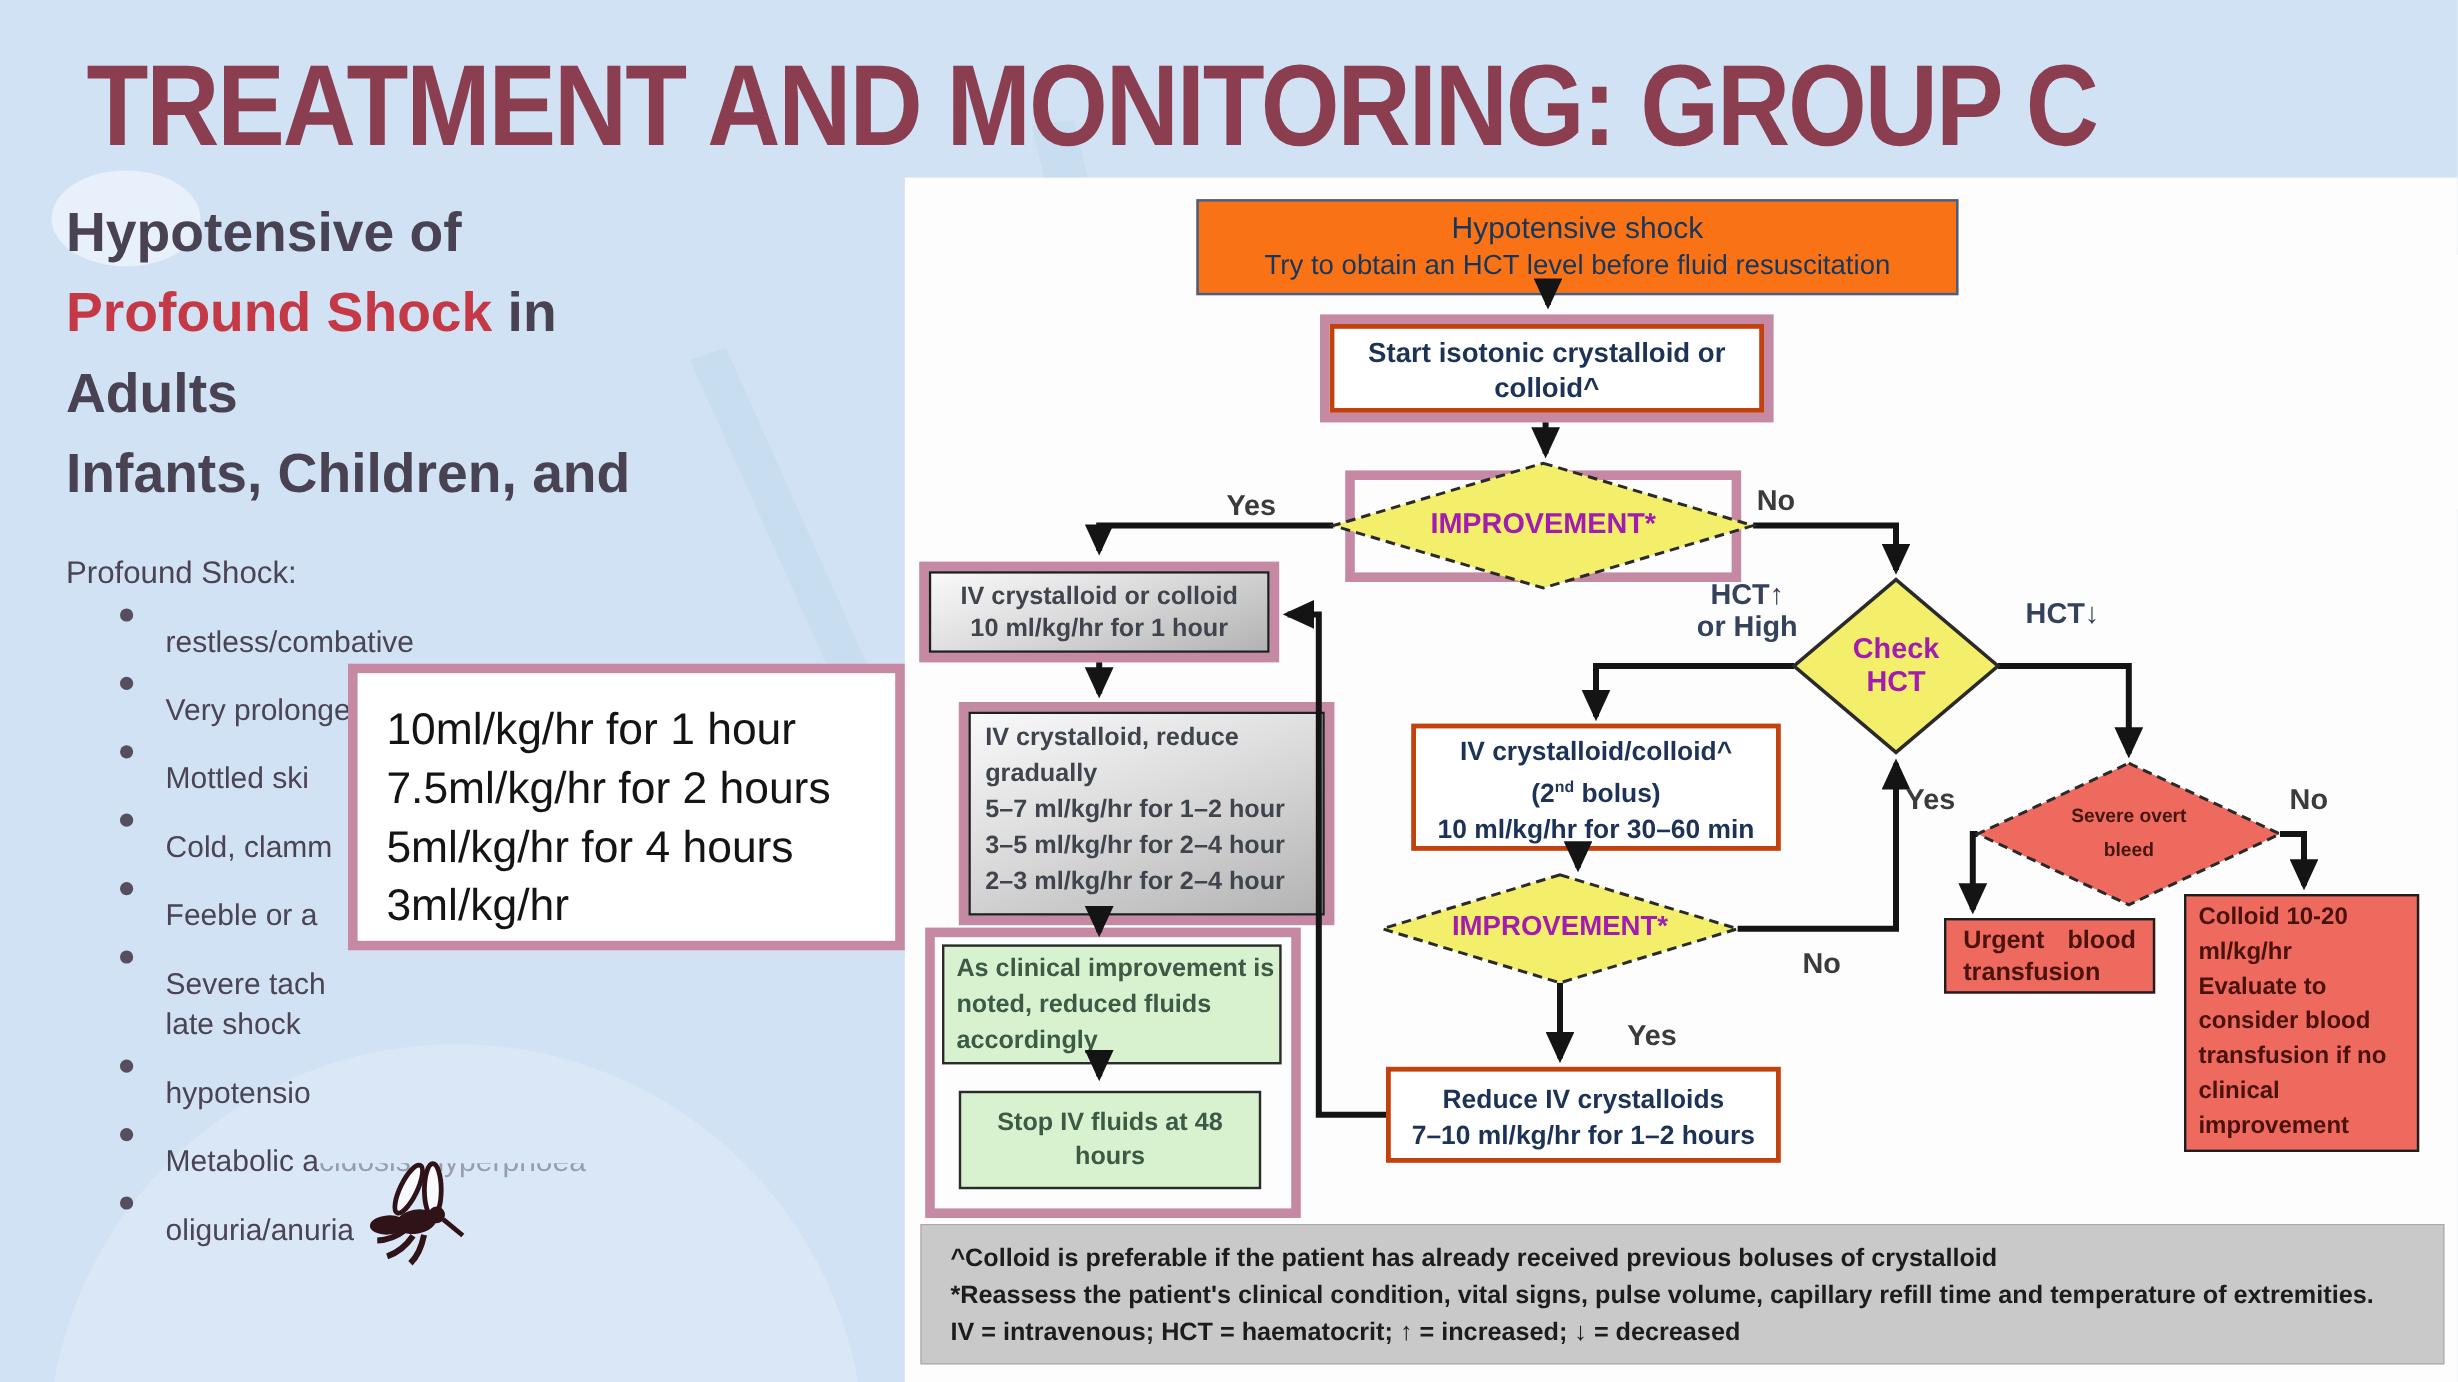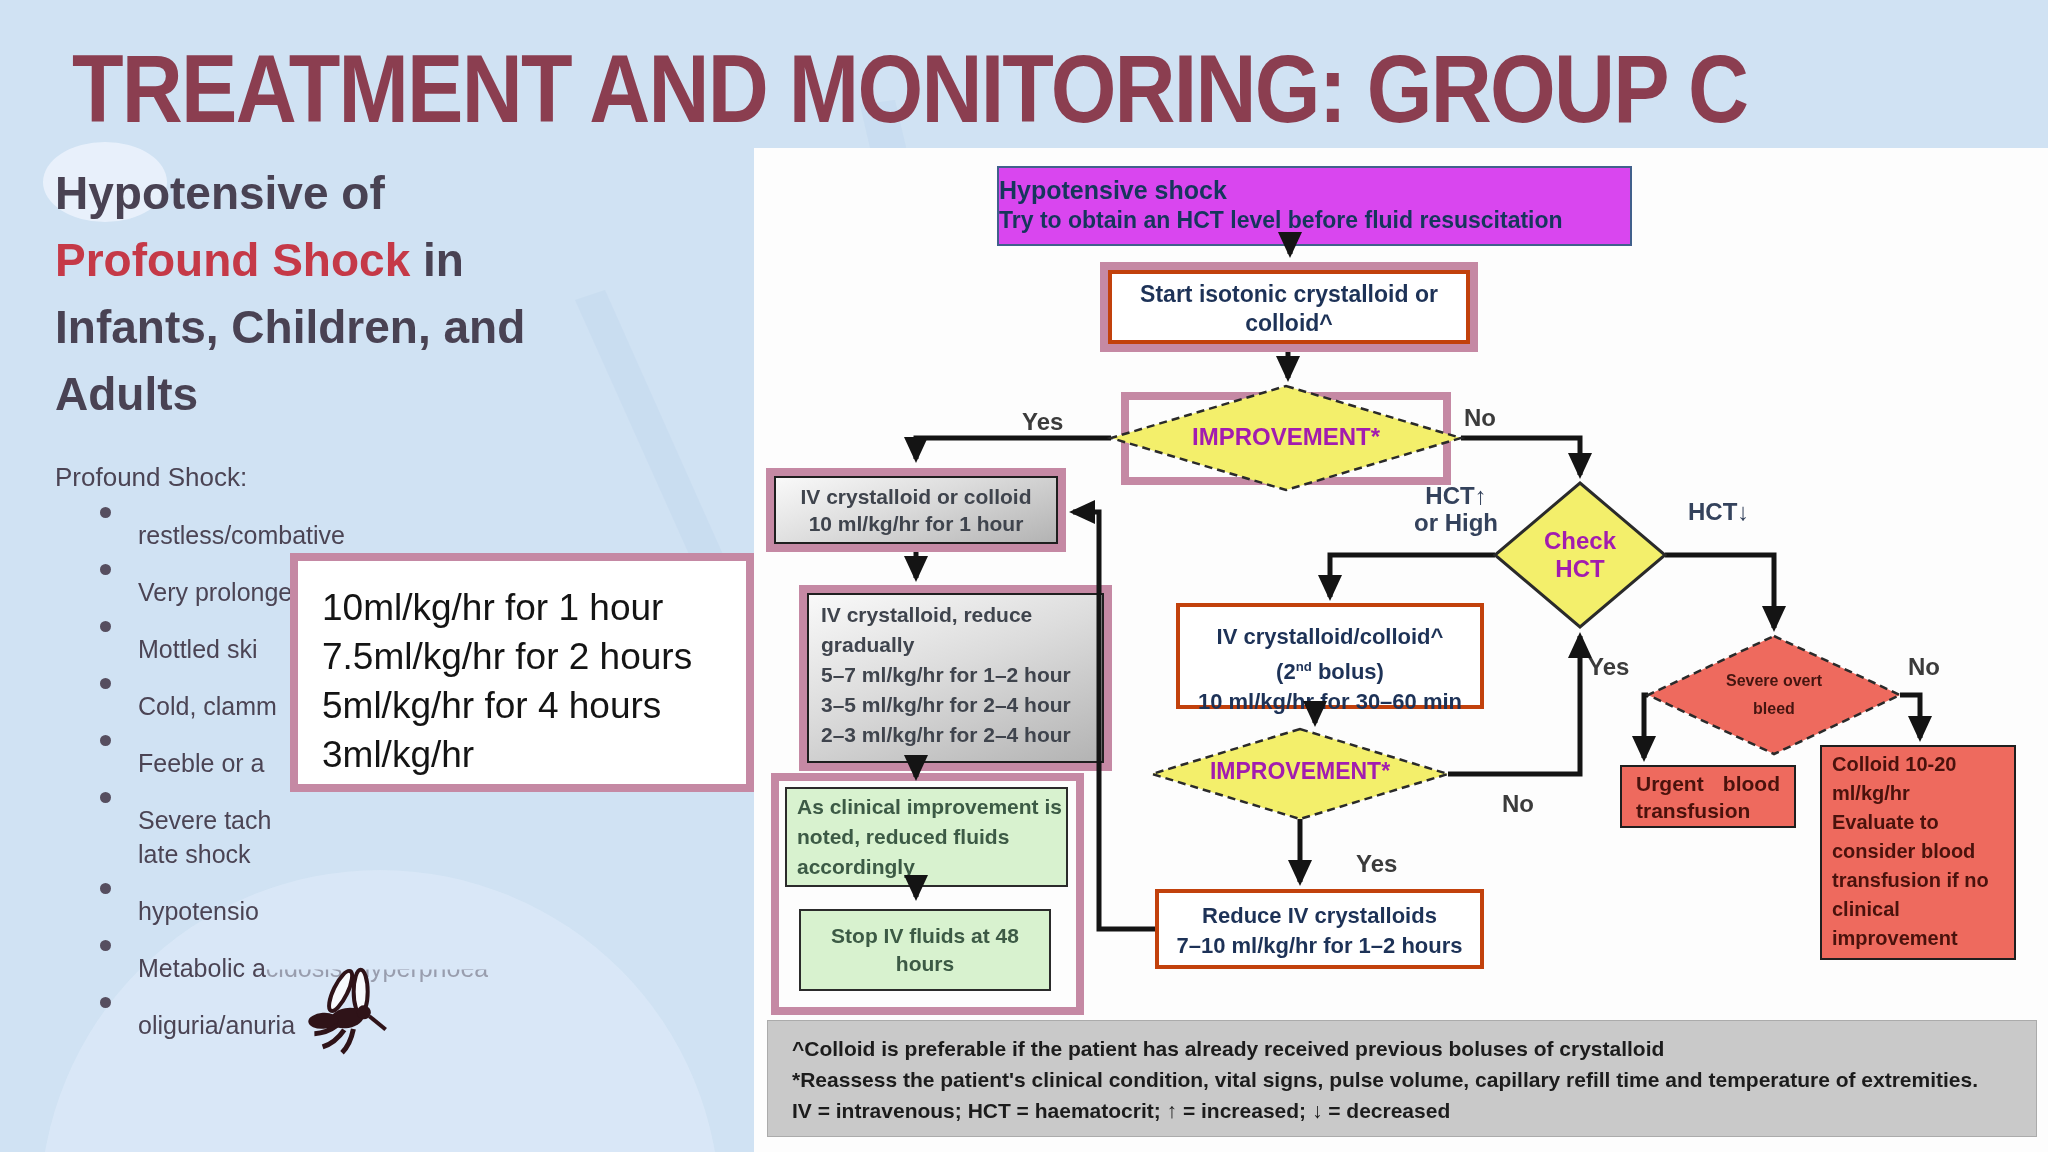--- a/index.html
+++ b/index.html
@@ -26,21 +26,21 @@
   .notebox { position:absolute; left:290px; top:553px; width:464px; height:239px; background:#ffffff;
              border:8px solid #c589a4; z-index:30; }
   .notebox .ntext { font-size:37px; line-height:49px; color:#141414; padding:22px 0 0 24px; white-space:pre-line; }
 
   
   .panel { position:absolute; left:754px; top:148px; right:0; bottom:0; background:#fdfdfd; }
 
   .fc { position:absolute; z-index:10; }
   .pinkframe { border:8px solid #c589a4; background:transparent; }
   .whitebox { background:#fff; border:4px solid #c2410c; color:#1d3257; font-weight:bold; text-align:center; }
-  .bluebox { background:#d946ef; border:2px solid #41608c; color:#16365c; font-weight:bold; }
+  .bluebox { background:#f97316; border:2px solid #41608c; color:#16365c; font-weight:normal; text-align:center; }
   .graybox { background:linear-gradient(160deg,#f9f9f9 0%,#dcdcdc 45%,#b3b3b3 100%); border:2px solid #1f1f1f;
              color:#3f444d; font-weight:bold; }
   .greenbox { background:#d8f2cf; border:2px solid #2b2b2b; color:#3c5a45; font-weight:bold; }
   .redbox { background:#ee6a5e; border:2px solid #1f1f1f; color:#4a120c; font-weight:bold; }
   .pre { white-space:pre-line; }
   .lbl { position:absolute; z-index:40; font-weight:bold; color:#3b3b3b; font-size:24px; white-space:pre-line; }
   .lblnavy { color:#34425c; text-align:center; line-height:27px; }
   .dlabel { position:absolute; z-index:40; font-weight:bold; text-align:center; color:#a21caf; }
 
   .footnote { position:absolute; left:767px; top:1020px; width:1270px; height:117px; background:#c9c9c9;
@@ -61,22 +61,22 @@
     <circle cx="380" cy="1210" r="340" fill="#dbe8f8" opacity="0.8"></circle>
     <polygon points="860,105 895,100 1035,700 1000,705" fill="#c2d8ee" opacity="0.55"></polygon>
     <polygon points="575,300 605,290 770,660 740,668" fill="#c2d8ee" opacity="0.45"></polygon>
   </svg>
 
   <div class="title">TREATMENT AND MONITORING: GROUP C</div>
 
   <div class="heading">
     <div>Hypotensive of</div>
     <div><span class="red">Profound Shock</span><span> in</span></div>
+    <div>Adults</div>
     <div>Infants, Children, and</div>
-    <div>Adults</div>
   </div>
 
   <div class="symptoms-label">Profound Shock:</div>
   <div class="symptoms">
     <div class="srow">
         <span class="sdot"></span>
         <span class="stext">restless/combative</span>
       </div>
     <div class="srow">
         <span class="sdot"></span>
@@ -162,21 +162,21 @@
   </div>
 
   <div class="fc pinkframe" style="left:771px; top:773px; width:313px; height:242px;">
     <div class="greenbox pre" style="position:absolute; left:6px; top:6px; width:283px; height:100px; font-size:21px; line-height:30px; padding:3px 0 0 10px;">As clinical improvement is
 noted, reduced fluids
 accordingly</div>
     <div class="greenbox pre" style="position:absolute; left:20px; top:128px; width:252px; height:82px; font-size:21px; line-height:28px; text-align:center; padding-top:11px;">Stop IV fluids at 48
 hours</div>
   </div>
 
-  <div class="fc whitebox" style="left:1176px; top:603px; width:308px; height:106px; font-size:22px; line-height:30px; padding-top:15px;">
+  <div class="fc whitebox" style="left:1176px; top:603px; width:308px; height:106px; font-size:22px; line-height:30px; padding-top:4px;">
     <div>IV crystalloid/colloid^</div>
     <div><span>(2</span><sup>nd</sup><span> bolus)</span></div>
     <div>10 ml/kg/hr for 30–60 min</div>
   </div>
 
   <div class="fc whitebox pre" style="left:1155px; top:889px; width:329px; height:80px; font-size:22px; line-height:30px; padding-top:8px;">Reduce IV crystalloids
 7–10 ml/kg/hr for 1–2 hours</div>
 
   <div class="fc redbox" style="left:1620px; top:765px; width:176px; height:63px; font-size:21px; line-height:27px; padding-top:3px;">
     <div style="display:flex; justify-content:space-between; padding:0 14px;">

